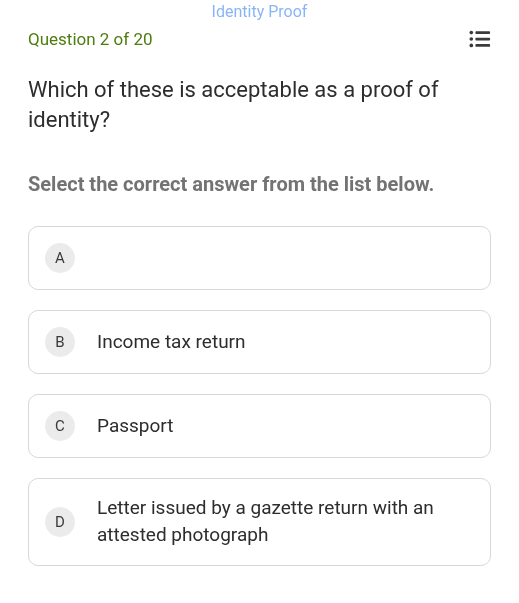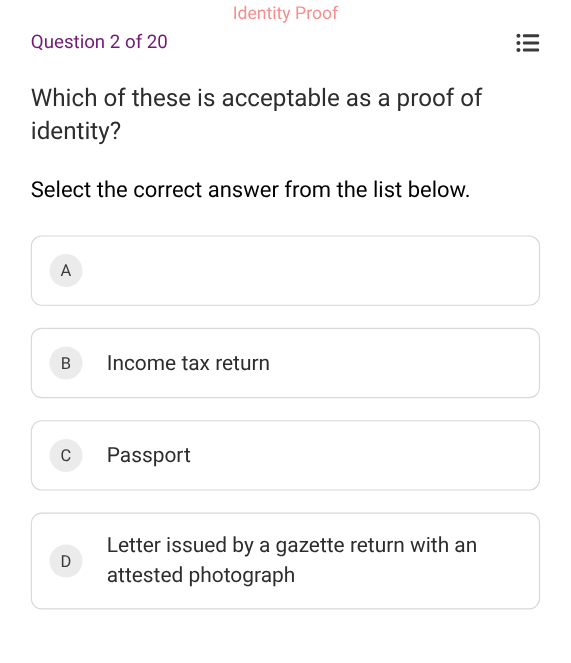--- a/index.html
+++ b/index.html
@@ -14,60 +14,60 @@
       height: 603px;
       overflow: hidden;
       color: #2d2d2d;
     }
     .header {
       position: relative;
       padding-top: 0;
     }
     .page-title {
       text-align: center;
-      color: #ef4444;
+      color: #3b82f6;
       font-size: 16px;
       font-weight: 400;
       padding-top: 2px;
       opacity: 0.6;
     }
     .question-nav {
       display: flex;
       justify-content: space-between;
       align-items: center;
       padding: 8px 28px 0 28px;
     }
     .question-counter {
-      color: #701a75;
+      color: #4d7c0f;
       font-size: 17px;
       font-weight: 400;
     }
     .list-icon {
       width: 22px;
       height: 18px;
       cursor: pointer;
     }
     .list-icon svg {
       width: 100%;
       height: 100%;
     }
     .content {
       padding: 26px 28px 0 28px;
     }
     .question-text {
       font-size: 22px;
       font-weight: 400;
       color: #2d2d2d;
       line-height: 1.35;
-      margin-bottom: 24px;
+      margin-bottom: 36px;
     }
     .instruction-text {
       font-size: 20px;
-      font-weight: 400;
-      color: #000000;
+      font-weight: 700;
+      color: #737373;
       line-height: 1.4;
       margin-bottom: 28px;
     }
     .options {
       display: flex;
       flex-direction: column;
       gap: 20px;
     }
     .option {
       display: flex;

